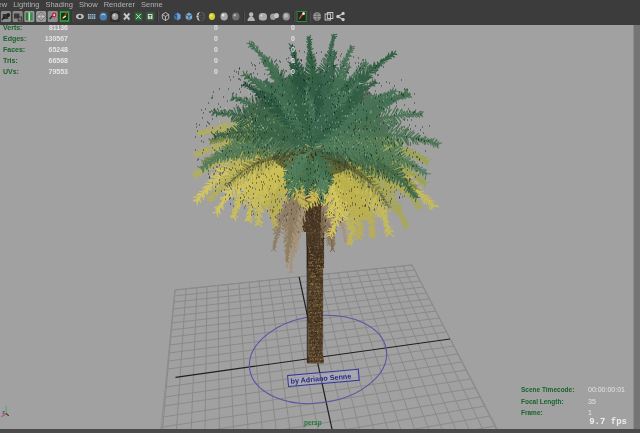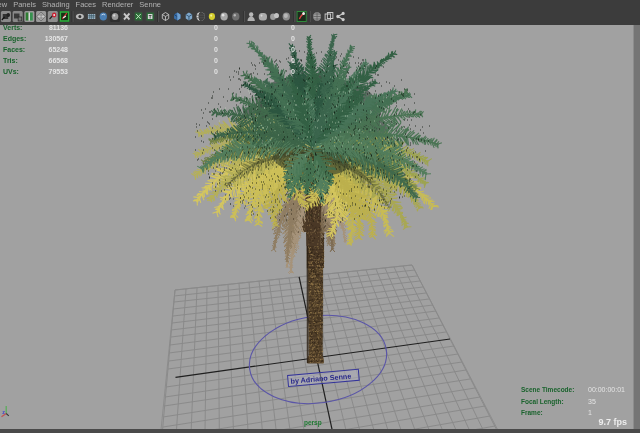--- a/index.html
+++ b/index.html
@@ -3,31 +3,31 @@
 html,body{margin:0;padding:0;width:640px;height:433px;overflow:hidden;background:#a1a1a1;font-family:"Liberation Sans",sans-serif;-webkit-font-smoothing:antialiased;}
 #stage{position:absolute;inset:0;width:640px;height:433px;}
 #topbar{position:absolute;left:0;top:0;width:640px;height:25px;background:#3c3c3c;z-index:5;}
 #menus{position:absolute;left:-9px;top:0px;height:10px;display:flex;gap:6px;color:#b2b2b2;font-size:7.5px;line-height:9.5px;white-space:nowrap;}
 #rightstrip{position:absolute;right:0;top:25px;width:6px;height:404px;background:#757575;border-left:1px solid #8d8d8d;z-index:4;}
 #bottomstrip{position:absolute;left:0;top:429px;width:640px;height:4px;background:#4a4a4a;z-index:4;}
 .hl{position:absolute;left:3px;color:#1a632d;font-size:7px;font-weight:bold;z-index:3;}
 .hv{position:absolute;left:0;color:#e4e4e4;font-size:7px;font-weight:bold;text-align:right;z-index:3;}
 .hr{position:absolute;left:521px;color:#1a632d;font-size:6.5px;font-weight:bold;z-index:3;}
 .hrv{position:absolute;left:588px;color:#e4e4e4;font-size:7px;z-index:3;}
-#fps{position:absolute;right:13px;top:416.5px;color:#ededed;font-size:9px;font-weight:bold;z-index:3;}
+#fps{position:absolute;right:13px;top:416.5px;color:#ededed;font-size:9px;font-weight:bold;z-index:3;font-family:Liberation Mono, monospace;}
 #persp{position:absolute;left:304px;top:419px;color:#1e7a32;font-size:6.5px;font-weight:bold;z-index:3;}
 </style></head>
 <body>
 <div id="stage">
 <div id="topbar">
   <div id="menus">
         <span>View</span>
-        <span>Panels</span>
+        <span>Lighting</span>
         <span>Shading</span>
-        <span>Faces</span>
+        <span>Show</span>
         <span>Renderer</span>
         <span>Senne</span>
       </div>
   <svg width="640" height="26" style="position:absolute;left:0;top:0">
     <rect x="0" y="0" width="640" height="10" fill="none"></rect>
     <g transform="scale(0.915,1)">
           <g transform="translate(1.0,11)">
             <rect width="11" height="11" rx="1.5" fill="#8a8a8a"></rect>
             <rect x="2" y="3" width="6" height="5" fill="#333"></rect>
             <circle cx="8" cy="4" r="2" fill="#222"></circle>

